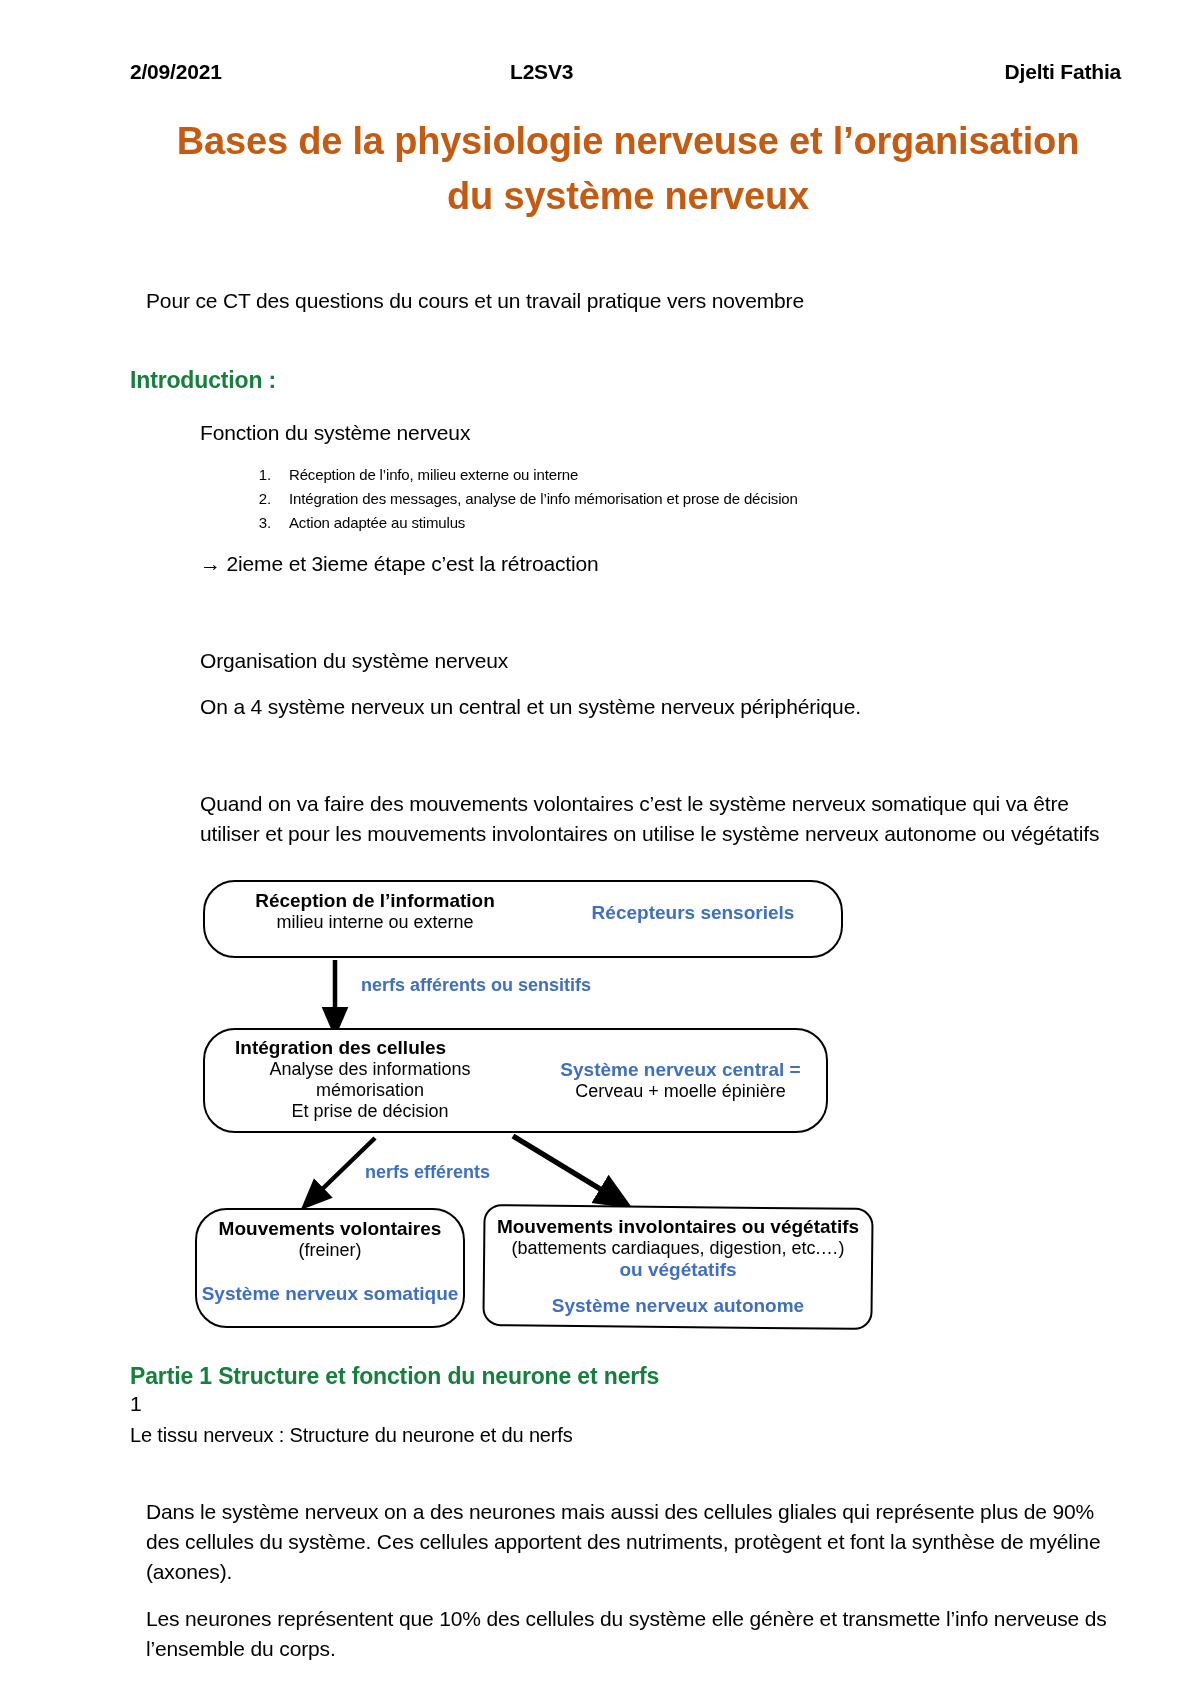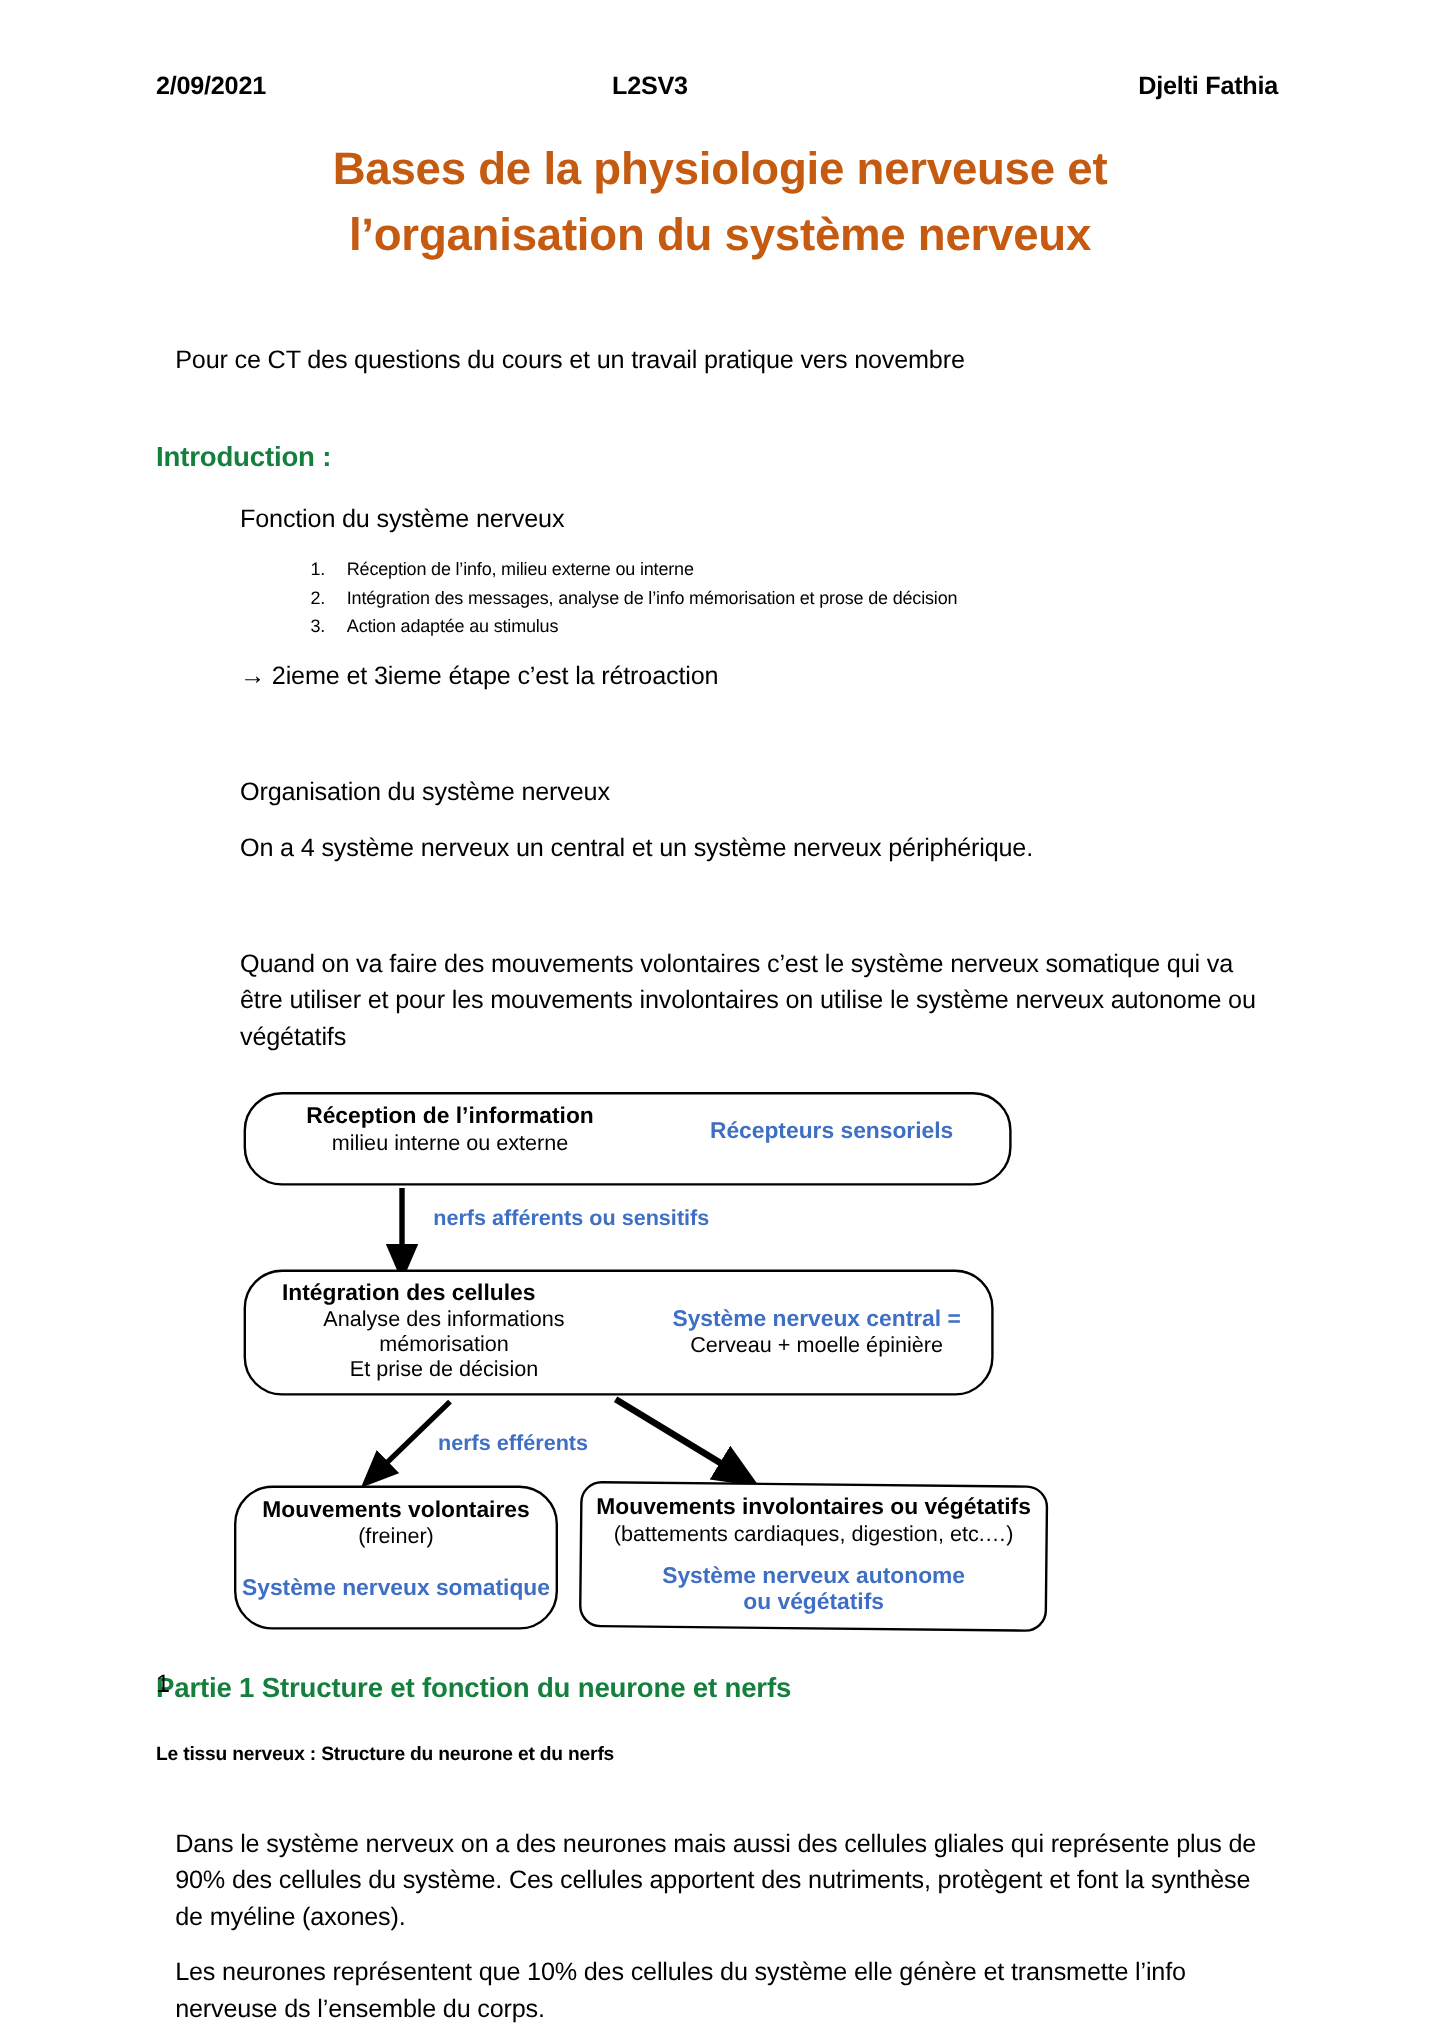--- a/index.html
+++ b/index.html
@@ -8,21 +8,21 @@
     background:#ffffff;
     font-family:"Liberation Sans", sans-serif;
     color:#000;
     position:relative;
     overflow:hidden;
   }
   .page{
     position:relative;
     width:1200px;height:1464px;
     box-sizing:border-box;
-    padding:60px 120px 0 130px;
+    padding:60px 64px 0 130px;
   }
 
   
   .doc-header{
     display:flex;
     align-items:baseline;
     font-size:21px;
     font-weight:bold;
     letter-spacing:-0.2px;
     margin-bottom:30px;
@@ -53,22 +53,22 @@
   .spacer-md{height:34px;}
   .spacer-lg{height:46px;}
 
   .heading-orange{
     color:#15803d;
     font-size:23px;
     font-weight:bold;
     letter-spacing:-0.15px;
   }
   .heading-bold{
-    font-size:16px;
-    font-weight:bold;
+    font-size:20px;
+    font-weight:normal;
     letter-spacing:-0.15px;
   }
 
   .indent-1{margin-left:70px;}
   .indent-arrow{margin-left:70px;}
 
   ol.numbered{
     margin:0;
     padding-left:145px;
     font-size:15px;
@@ -262,22 +262,22 @@
     <div class="dbox" id="box-volontaire">
       <div class="dtitle">Mouvements volontaires</div>
       <div class="dsub">(freiner)</div>
       <div class="dblue" style="margin-top:22px;">Système nerveux somatique</div>
     </div>
 
     <div class="dbox" id="box-involontaire">
       <div class="inner">
         <div class="dtitle">Mouvements involontaires ou végétatifs</div>
         <div class="dsub">(battements cardiaques, digestion, etc.…)</div>
+        <div class="dblue">ou végétatifs</div>
         <div class="dblue" style="margin-top:14px;">Système nerveux autonome</div>
-        <div class="dblue">ou végétatifs</div>
       </div>
     </div>
 
   </div>
 
   <div class="spacer-md" style="height:28px;"></div>
 
   <div class="heading-orange">Partie 1 Structure et fonction du neurone et nerfs</div>
 
   <div class="spacer-md"></div>

